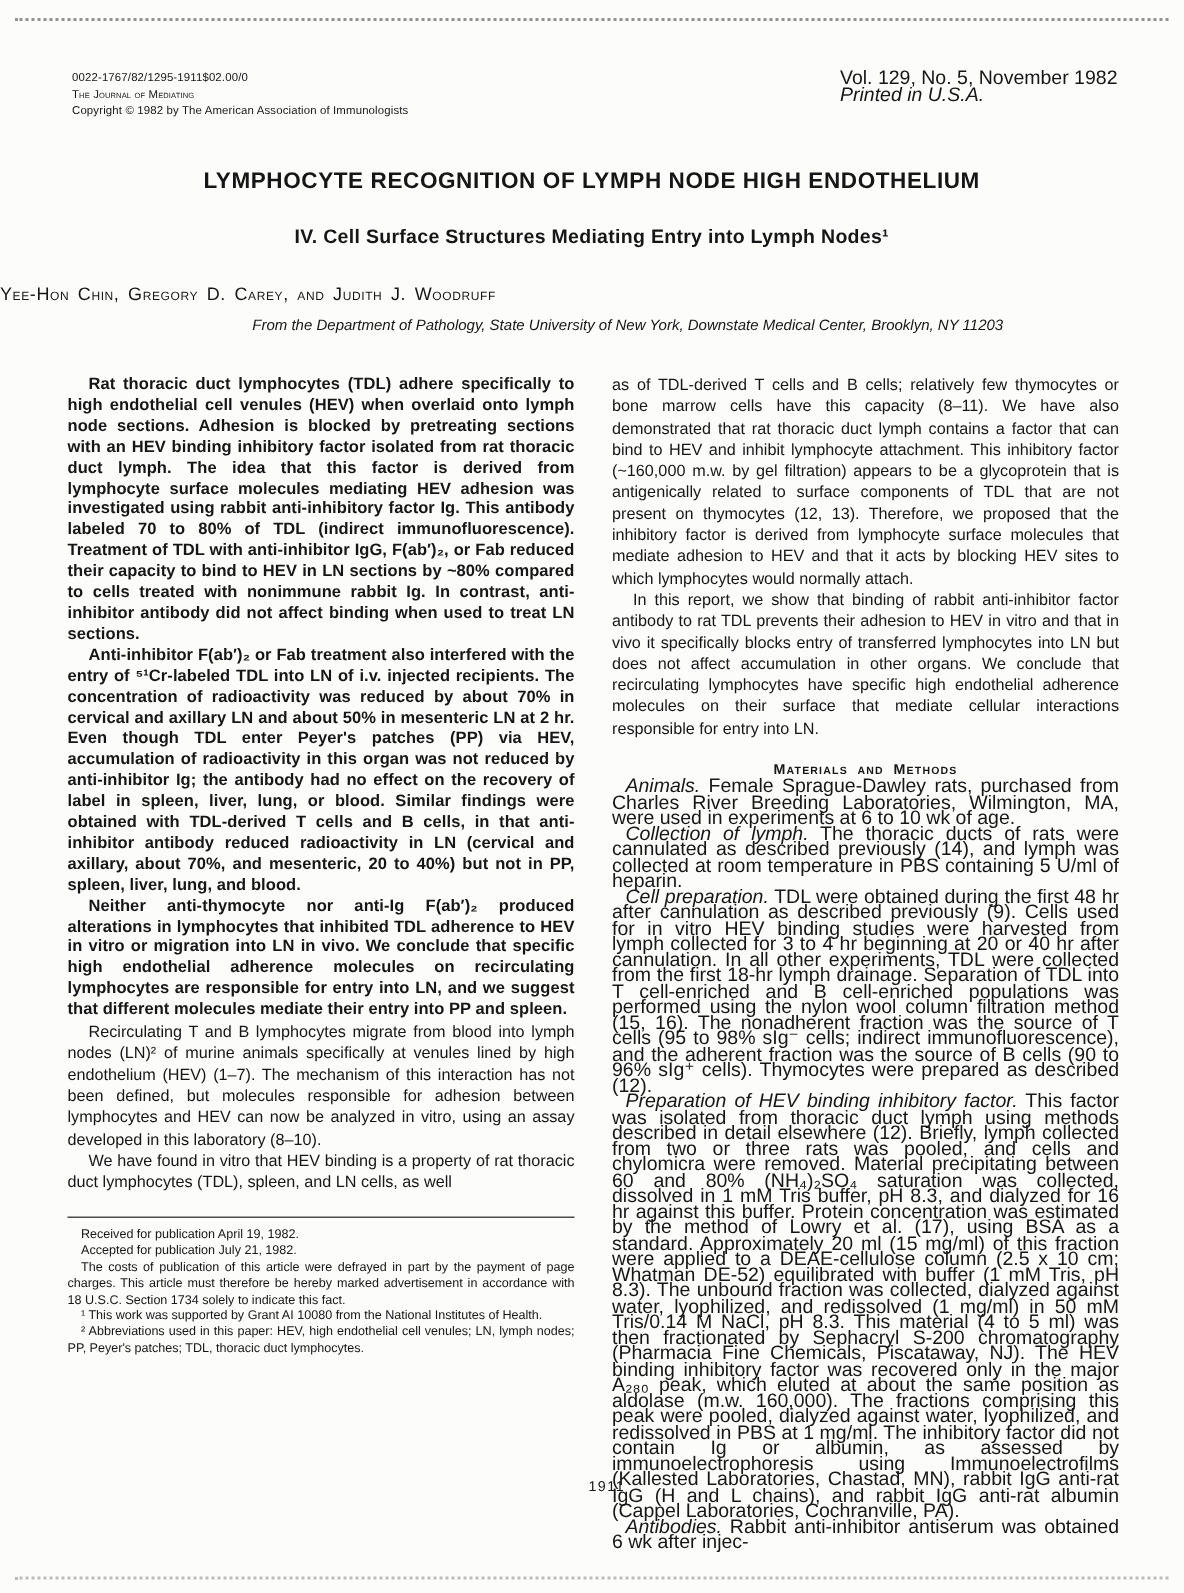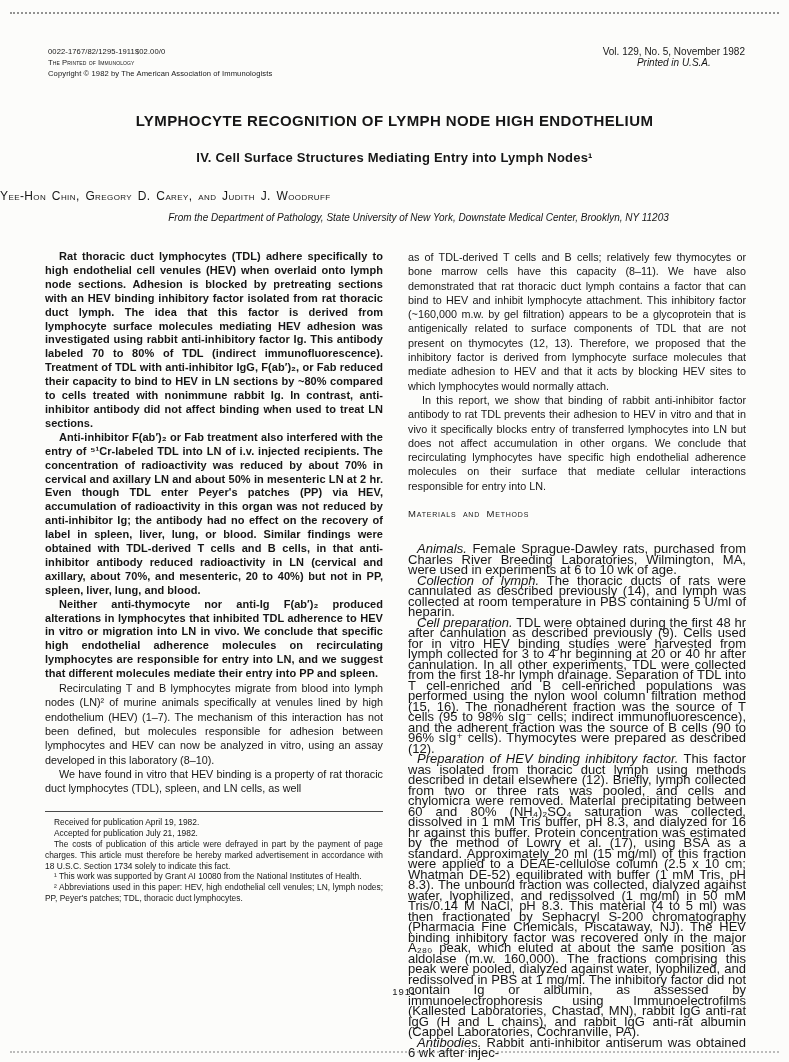--- a/index.html
+++ b/index.html
@@ -8,21 +8,21 @@
     background:#fcfcfa;
     font-family:"Liberation Sans","DejaVu Sans",sans-serif;
     color:#161616;overflow:hidden;
   }
   .scan-line{position:absolute;left:10px;right:10px;height:0;border-top:2px dotted #6f6f6f;opacity:.75;}
   .scan-line.top{top:12px;}
   .scan-line.bottom{top:1051px;opacity:.45;}
 
   header{position:absolute;top:46px;left:48px;right:44px;display:flex;justify-content:space-between;align-items:flex-start;}
   .h-left{font-size:7.6px;line-height:11px;letter-spacing:.1px;}
-  .h-right{font-size:10px;line-height:11px;text-align:center;}
+  .h-right{font-size:13px;line-height:11px;text-align:left;}
   .smallcaps{font-variant:small-caps;}
   .italic{font-style:italic;}
 
   .article-title{position:absolute;top:112px;left:0;right:0;margin:0;text-align:center;
     font-size:15px;font-weight:bold;letter-spacing:.4px;}
   .article-subtitle{position:absolute;top:150px;left:0;right:0;margin:0;text-align:center;
     font-size:13px;font-weight:bold;letter-spacing:.2px;}
   .authors{position:absolute;top:189px;left:0;right:0;text-align:left;
     font-size:12px;letter-spacing:.4px;word-spacing:2px;}
   .affiliation{position:absolute;top:212px;left:0;right:0;text-align:center;
@@ -34,36 +34,36 @@
   .abstract p{margin:0;font-weight:bold;font-size:11px;line-height:13.9px;
     text-align:justify;text-indent:14px;letter-spacing:.05px;}
   .intro{}
   .intro p, .body-p{margin:0;font-size:10.8px;line-height:14.3px;text-align:justify;text-indent:14px;}
   .body-p.no-indent{text-indent:0;}
 
   .footnotes{margin-top:16px;}
   .fn-rule{border-top:1px solid #4a4a4a;margin:0 0 5px 0;}
   .footnotes p{margin:0;font-size:8.4px;line-height:10.8px;text-align:justify;text-indent:9px;}
 
-  .methods-heading{margin:15px 0 25px 0;text-align:left;font-weight:normal;
+  .methods-heading{margin:15px 0 0 0;text-align:center;font-weight:bold;
     font-size:9.5px;letter-spacing:.8px;word-spacing:3px;}
   .methods p{margin:0;font-size:13px;line-height:10.5px;text-align:justify;text-indent:9px;}
   .methods .lead{font-style:italic;}
 
   .pageno{position:absolute;top:986px;left:0;right:0;text-align:center;font-size:9.5px;letter-spacing:1px;padding-left:20px;}
 </style>
 </head>
 <body>
 
 <div class="scan-line top"></div>
 
 <header>
   <div class="h-left">
     <div>0022-1767/82/1295-1911$02.00/0</div>
-    <div class="smallcaps">The Printed of Immunology</div>
+    <div class="smallcaps">The Journal of Mediating</div>
     <div>Copyright © 1982 by The American Association of Immunologists</div>
   </div>
   <div class="h-right">
     <div>Vol. 129, No. 5, November 1982</div>
     <div class="italic">Printed in U.S.A.</div>
   </div>
 </header>
 
 <h1 class="article-title">LYMPHOCYTE RECOGNITION OF LYMPH NODE HIGH ENDOTHELIUM</h1>
 <h2 class="article-subtitle">IV. Cell Surface Structures Mediating Entry into Lymph Nodes¹</h2>

